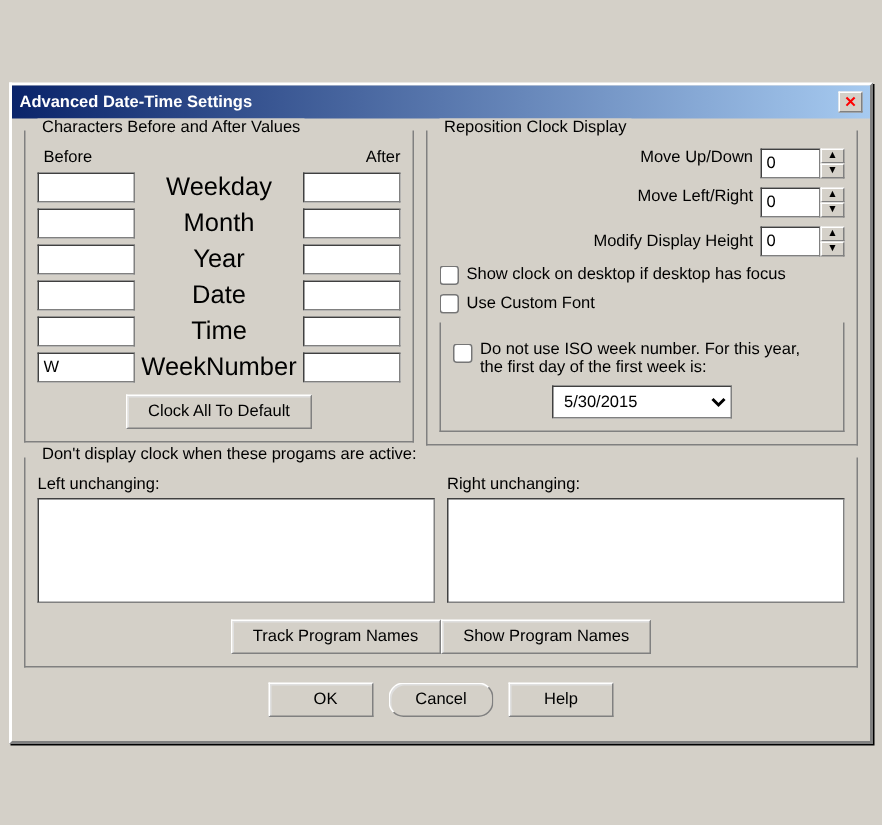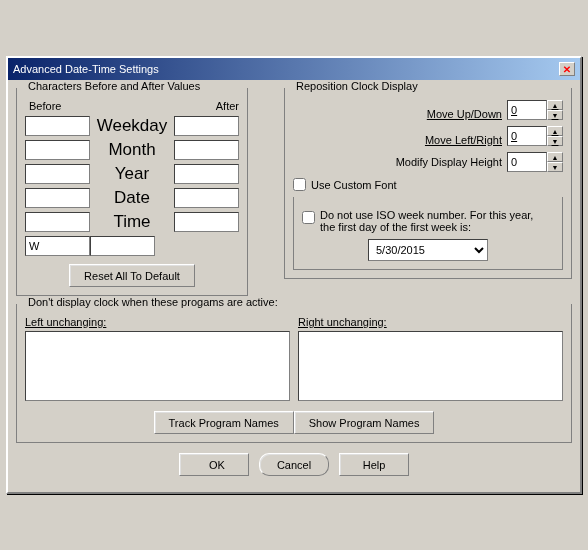--- a/index.html
+++ b/index.html
@@ -25,21 +25,21 @@
       background: linear-gradient(to right, #0a246a, #a6caf0);
       color: white;
       padding: 3px 5px;
       display: flex;
       align-items: center;
       justify-content: space-between;
       height: 22px;
     }
     .title-bar-text {
       font-size: 11px;
-      font-weight: normal;
+      font-weight: bold;
     }
     .title-bar-close {
       width: 16px;
       height: 14px;
       background: #d4d0c8;
       border: 1px solid #ffffff;
       border-right-color: #808080;
       border-bottom-color: #808080;
       display: flex;
       align-items: center;
@@ -71,21 +71,21 @@
       display: flex;
       gap: 8px;
     }
     .left-panel {
       flex: 0 0 260px;
     }
     .right-panel {
       flex: 1;
     }
     .chars-group {
-      width: 232px;
+      width: 260px;
     }
     .chars-header {
       display: flex;
       margin-bottom: 4px;
       padding-left: 4px;
     }
     .chars-header .before-label {
       width: 75px;
       font-size: 11px;
     }
@@ -117,23 +117,22 @@
     .chars-row .row-label {
       flex: 1;
       text-align: center;
       font-size: 17px;
     }
     .reposition-group {
       width: 100%;
     }
     .reposition-row {
       display: flex;
-      align-items: flex-end;
+      align-items: flex-start;
       margin-bottom: 6px;
-      text-decoration: underline;
     }
     .reposition-row label {
       flex: 1;
       font-size: 11px;
       text-align: right;
       padding-right: 5px;
     }
     .spinner-wrapper {
       display: flex;
       align-items: center;
@@ -245,21 +244,20 @@
       font-size: 11px;
       cursor: pointer;
       font-family: "MS Sans Serif", "Tahoma", sans-serif;
     }
     .bottom-group {
       width: 100%;
     }
     .programs-row {
       display: flex;
       gap: 8px;
-      text-decoration: underline;
     }
     .program-col {
       flex: 1;
     }
     .program-col label {
       font-size: 11px;
       display: block;
       margin-bottom: 3px;
     }
     .program-textarea {
@@ -340,25 +338,26 @@
                 <span class="row-label">Date</span>
                 <input type="text" style="">
               </div>
               <div class="chars-row">
                 <input type="text" style="">
                 <span class="row-label">Time</span>
                 <input type="text" style="">
               </div>
               <div class="chars-row">
                 <input type="text" value="W" style="">
+                <span class="row-label">WeekNumber</span>
                 <input type="text" style="">
               </div>
             </div>
           <div class="reset-btn-row">
-            <button class="win-btn">Reset All To Default</button>
+            <button class="win-btn">Clock All To Default</button>
           </div>
         </div>
       </div>
 
       <div class="right-panel">
         <div class="group-box reposition-group">
           <span class="group-box-title">Reposition Clock Display</span>
 
           <div class="reposition-row">
             <label>Move Up/Down</label>
@@ -386,20 +385,24 @@
             <label>Modify Display Height</label>
             <div class="spinner-wrapper">
               <input type="text" class="spinner-input" value="0" style="">
               <div class="spinner-buttons">
                 <div class="spinner-btn">▲</div>
                 <div class="spinner-btn">▼</div>
               </div>
             </div>
           </div>
 
+          <div class="checkbox-row">
+            <input type="checkbox" style="">
+            <label>Show clock on desktop if desktop has focus</label>
+          </div>
 
           <div class="font-row">
             <input type="checkbox" style="">
             <label>Use Custom Font</label>
           </div>
 
           <div class="group-box" style="margin-bottom:0;">
             <div class="iso-group-inner">
               <input type="checkbox" style="">
               <div>

